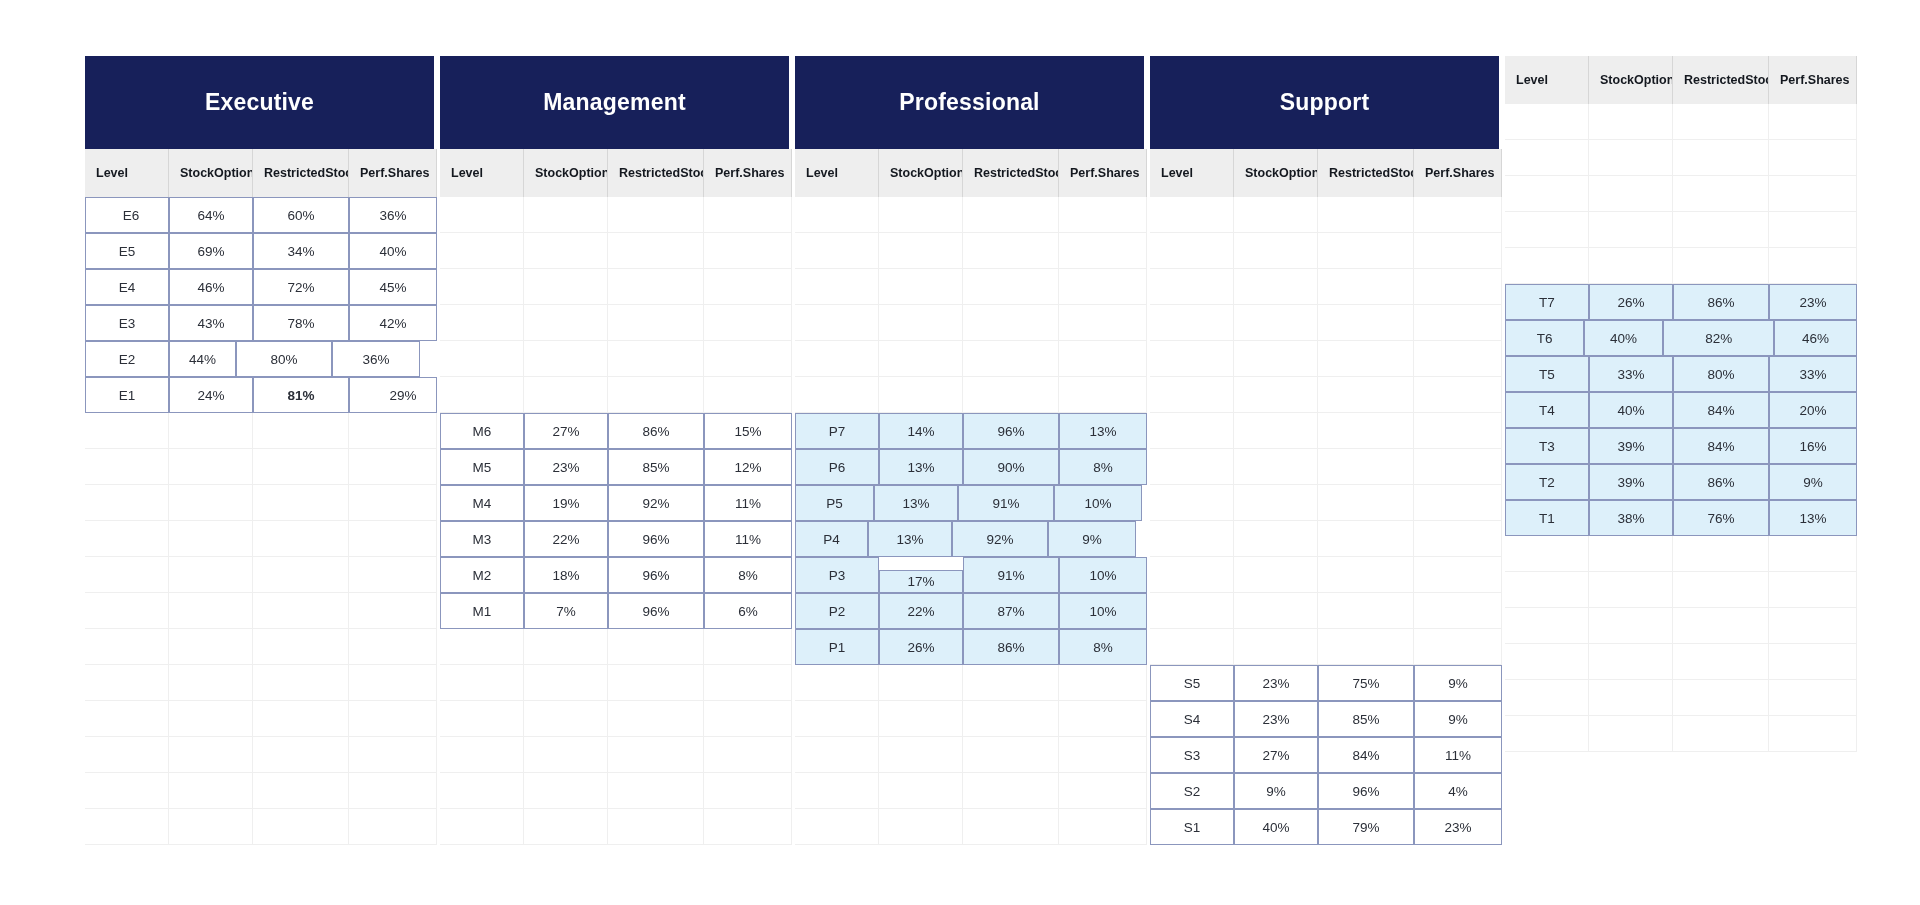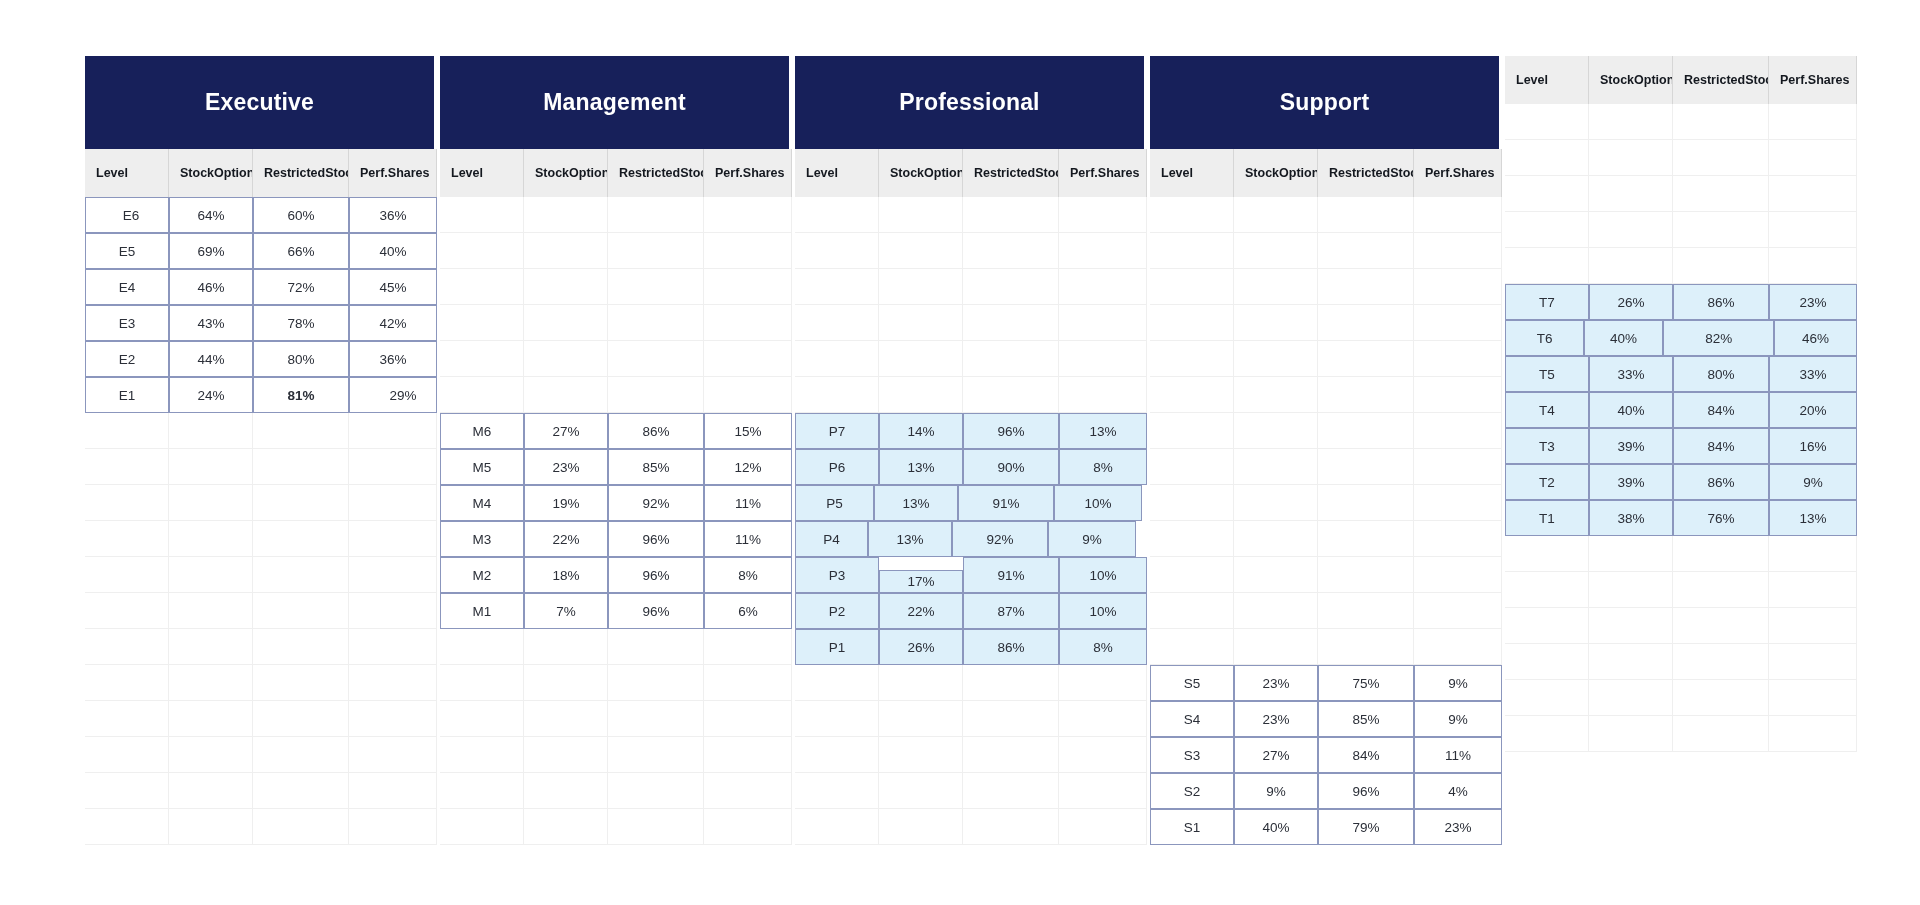--- a/index.html
+++ b/index.html
@@ -152,38 +152,38 @@
         <div class="body-rows">
           <div class="row">
             <div class="cell filled" style="width: 84px; padding-left: 8px;">E6</div>
             <div class="cell filled" style="width: 84px;">64%</div>
             <div class="cell filled" style="width: 96px;">60%</div>
             <div class="cell filled" style="width: 88px;">36%</div>
           </div>
           <div class="row">
             <div class="cell filled" style="width: 84px;">E5</div>
             <div class="cell filled" style="width: 84px;">69%</div>
-            <div class="cell filled" style="width: 96px;">66%</div>
+            <div class="cell filled" style="width: 96px;">34%</div>
             <div class="cell filled" style="width: 88px;">40%</div>
           </div>
           <div class="row">
             <div class="cell filled" style="width: 84px;">E4</div>
             <div class="cell filled" style="width: 84px;">46%</div>
             <div class="cell filled" style="width: 96px;">72%</div>
             <div class="cell filled" style="width: 88px;">45%</div>
           </div>
           <div class="row">
             <div class="cell filled" style="width: 84px;">E3</div>
             <div class="cell filled" style="width: 84px;">43%</div>
             <div class="cell filled" style="width: 96px;">78%</div>
             <div class="cell filled" style="width: 88px;">42%</div>
           </div>
           <div class="row">
             <div class="cell filled" style="width: 84px;">E2</div>
-            <div class="cell filled" style="width: 84px;">44%</div>
+            <div class="cell filled" style="width: 67px;">44%</div>
             <div class="cell filled" style="width: 96px;">80%</div>
             <div class="cell filled" style="width: 88px;">36%</div>
           </div>
           <div class="row">
             <div class="cell filled" style="width: 84px;">E1</div>
             <div class="cell filled" style="width: 84px;">24%</div>
             <div class="cell filled" style="width: 96px; font-weight: bold;">81%</div>
             <div class="cell filled" style="width: 88px; padding-left: 20px;">29%</div>
           </div>
           <div class="row">

